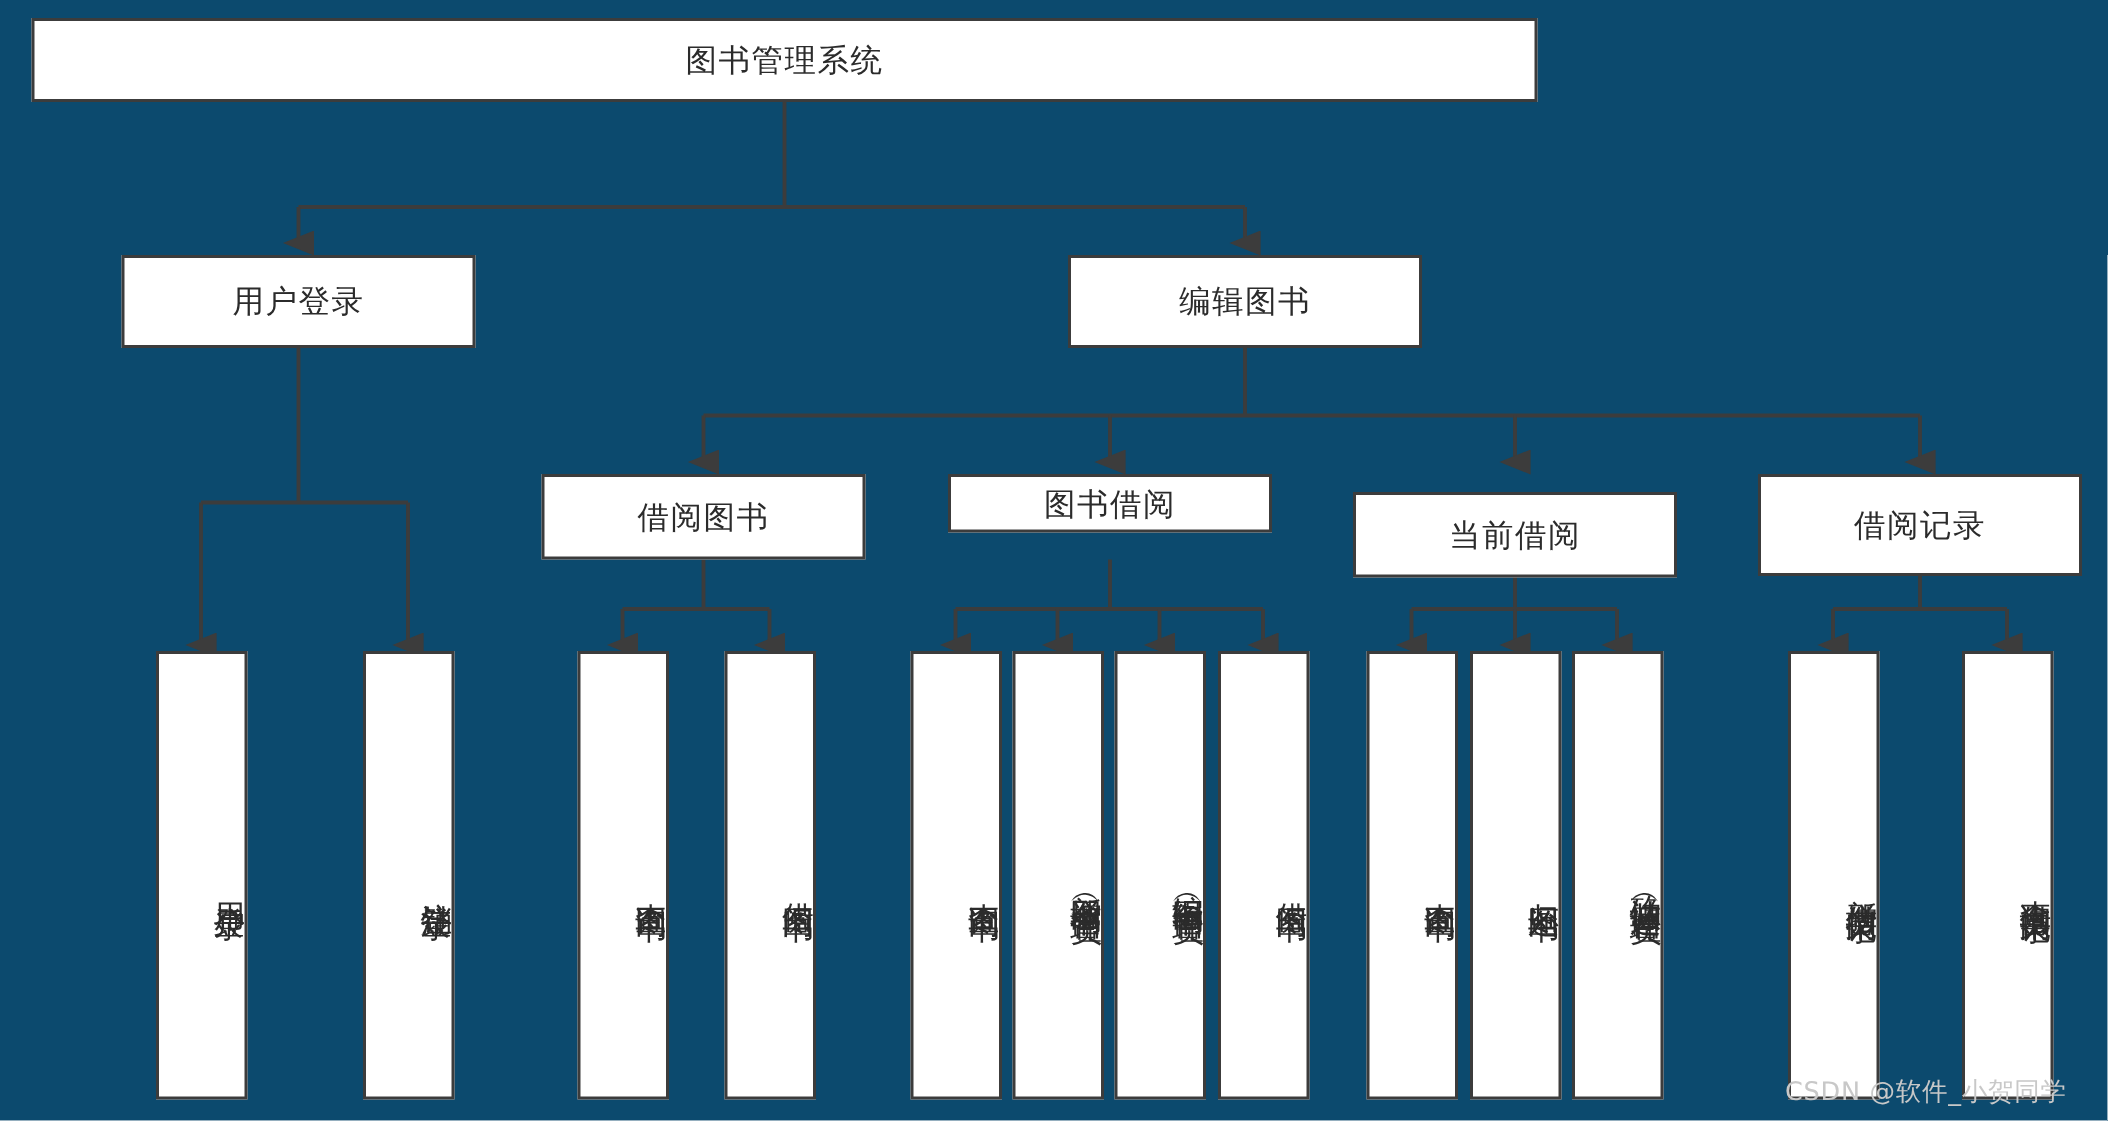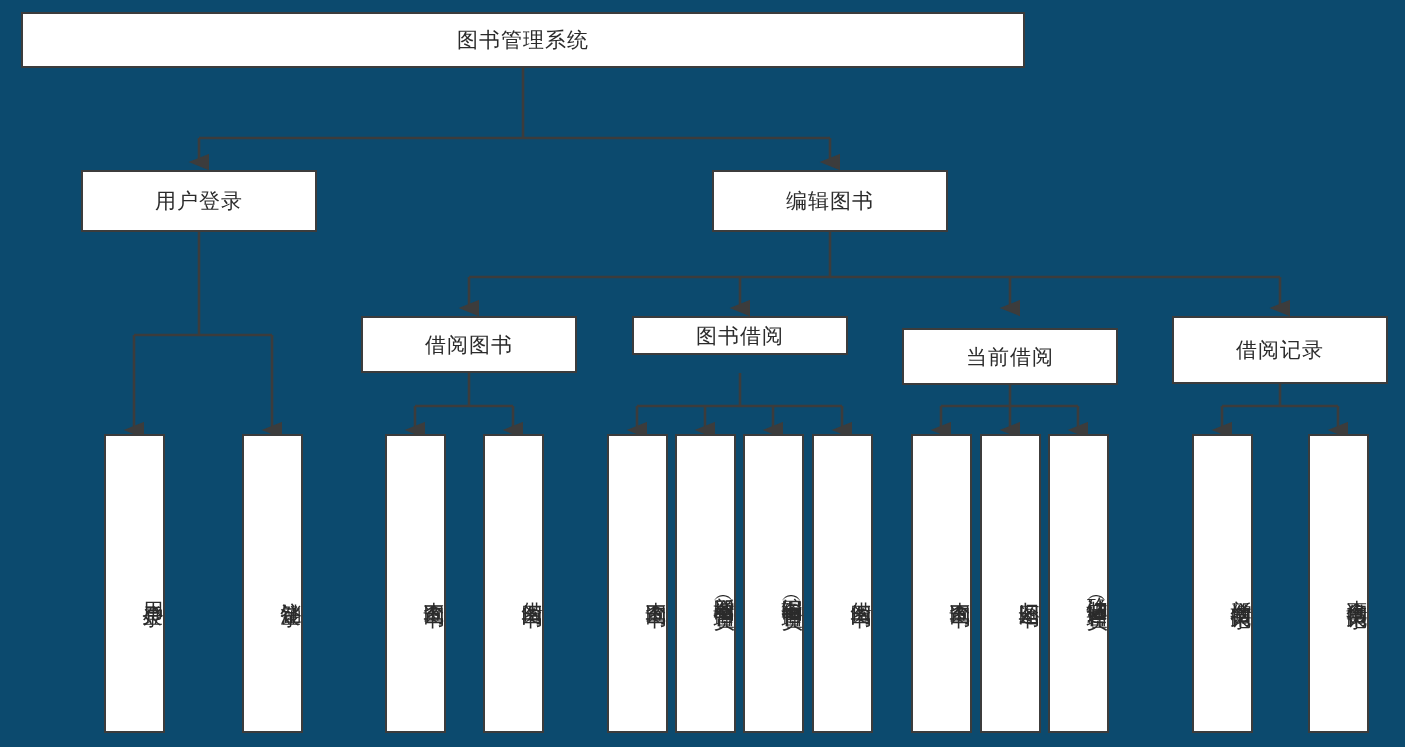--- a/index.html
+++ b/index.html
@@ -180,14 +180,15 @@
     <span class="vtext">确认归还（管理员）</span>
   </div>
 
   <div class="node vert" style="left:1192px; top:434px; width:61px; height:299px;">
     <span class="vtext">新增借阅记录</span>
   </div>
   <div class="node vert" style="left:1308px; top:434px; width:61px; height:299px;">
     <span class="vtext">查询借阅记录</span>
   </div>
 
+  <div class="watermark">CSDN @软件_小贺同学</div>
 
 </div>
 
 </body></html>

